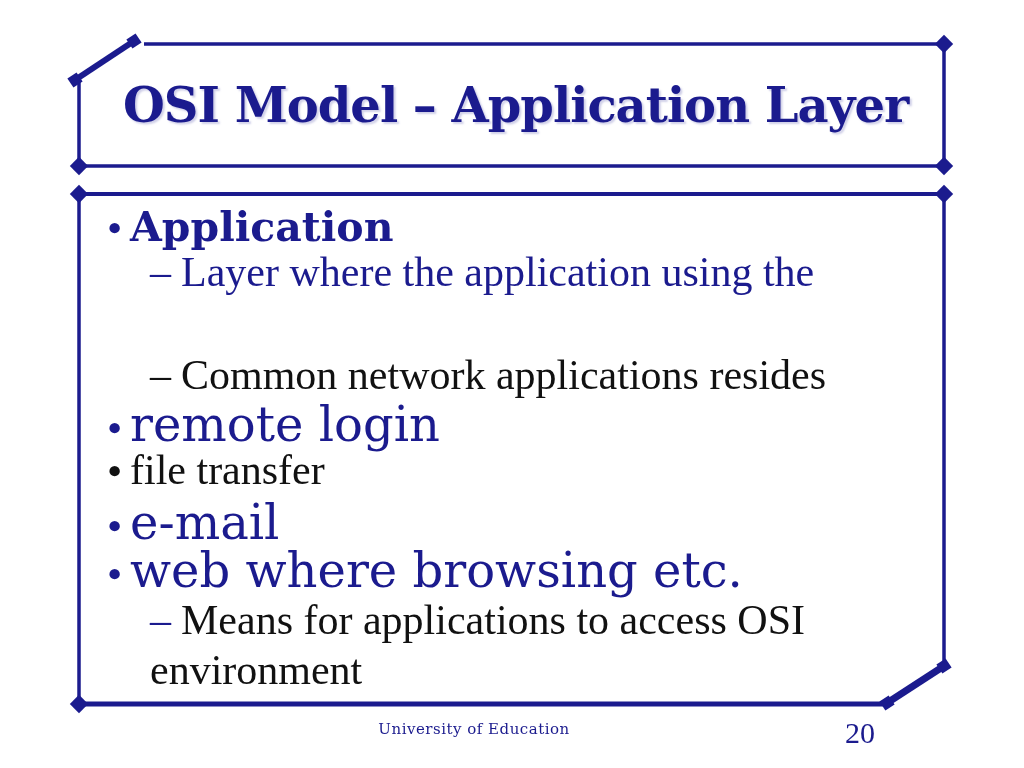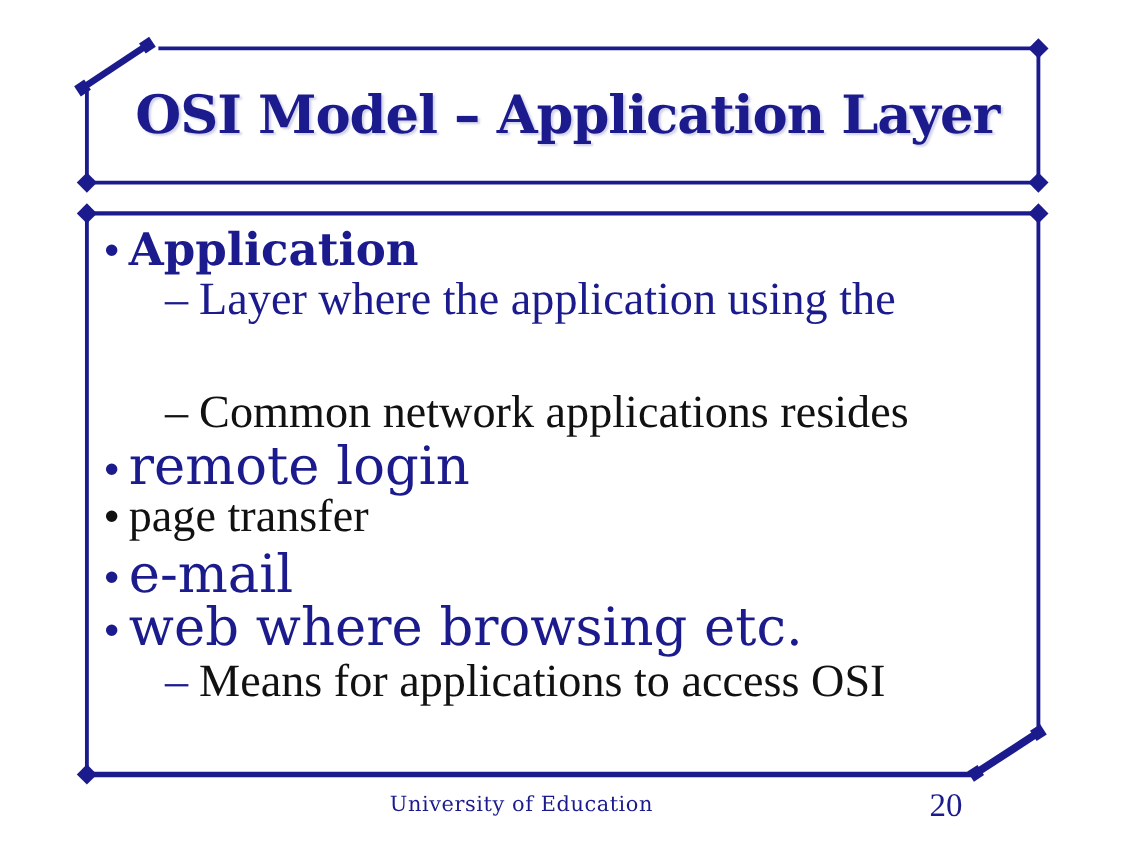--- a/index.html
+++ b/index.html
@@ -30,36 +30,36 @@
     font-family:"DejaVu Serif", serif;
     font-weight:bold;
     font-size:48px;
     letter-spacing:-1px;
     color:var(--navy);
     text-shadow:2px 2px 2px rgba(120,120,190,0.35);
     white-space:nowrap;
   }
   
   .item{position:absolute;line-height:50px;white-space:normal;}
-  .bullet-item{left:91px;white-space:nowrap;}
+  .bullet-item{left:104px;white-space:nowrap;}
   .dash-item{left:118px;width:820px;font-family:"Liberation Serif", serif;font-size:42px;margin-left:32px;}
   .mk-bullet{display:inline-block;width:26px;font-size:36px;font-family:"DejaVu Serif", serif;}
   .mk-dash{margin-right:10px;}
   .f-wide{font-family:"DejaVu Serif", serif;font-size:48px;}
   .f-narrow{font-family:"Liberation Serif", serif;font-size:42px;}
   .f-bold{font-family:"DejaVu Serif", serif;font-size:41px;font-weight:bold;}
   .navy{color:var(--navy);}
   .ink{color:var(--ink);}
   .line2{display:block;}
   
   .footer-text{
     left:77px;top:720px;width:794px;
     text-align:center;
     font-family:"DejaVu Serif", serif;
-    font-size:19px;letter-spacing:0.5px;
+    font-size:15px;letter-spacing:0.5px;
     color:var(--navy);
   }
   .page-number{
     left:845px;top:716px;
     font-family:"Liberation Serif", serif;
     font-size:30px;
     color:var(--navy);
   }
 </style>
 </head>
@@ -104,29 +104,30 @@
 
 <div class="abs item dash-item ink" style="top:350px">
   <span class="mk-dash ink">–</span><span class="ink">Common network applications resides</span>
 </div>
 
 <div class="abs item bullet-item navy" style="top:399px">
   <span class="mk-bullet">•</span><span class="f-wide navy">remote login</span>
 </div>
 
 <div class="abs item bullet-item ink" style="top:445px">
-  <span class="mk-bullet">•</span><span class="f-narrow ink">page transfer</span>
+  <span class="mk-bullet">•</span><span class="f-narrow ink">file transfer</span>
 </div>
 
 <div class="abs item bullet-item navy" style="top:497px">
   <span class="mk-bullet">•</span><span class="f-wide navy">e-mail</span>
 </div>
 
 <div class="abs item bullet-item navy" style="top:545px">
   <span class="mk-bullet">•</span><span class="f-wide navy">web where browsing etc.</span>
 </div>
 
 <div class="abs item dash-item ink" style="top:595px">
   <span class="mk-dash navy">–</span><span class="ink">Means for applications to access OSI</span>
+  <span class="line2 ink">environment</span>
 </div>
 
 <div class="abs footer-text">University of Education</div>
 <div class="abs page-number">20</div>
 
 </body></html>

